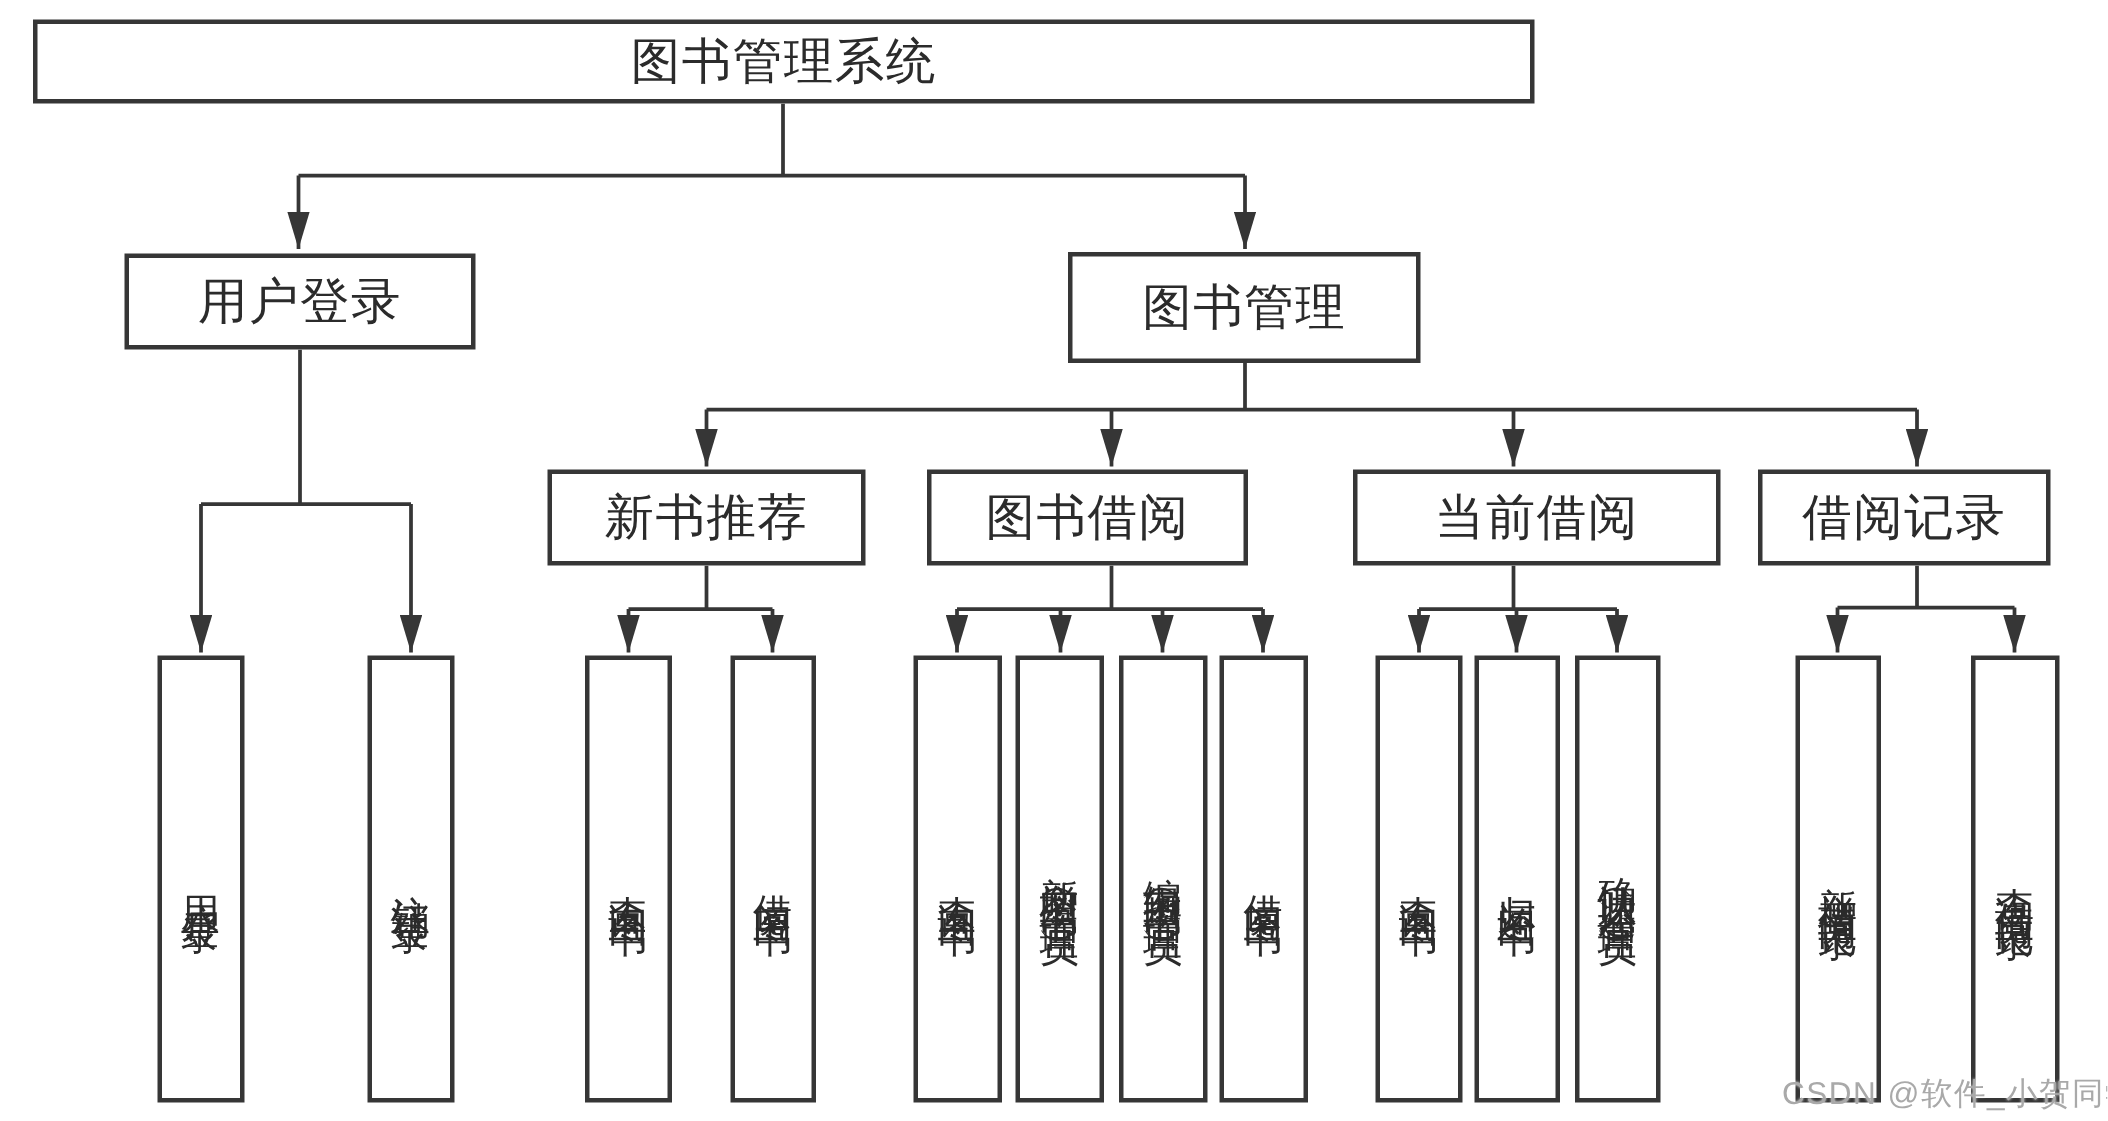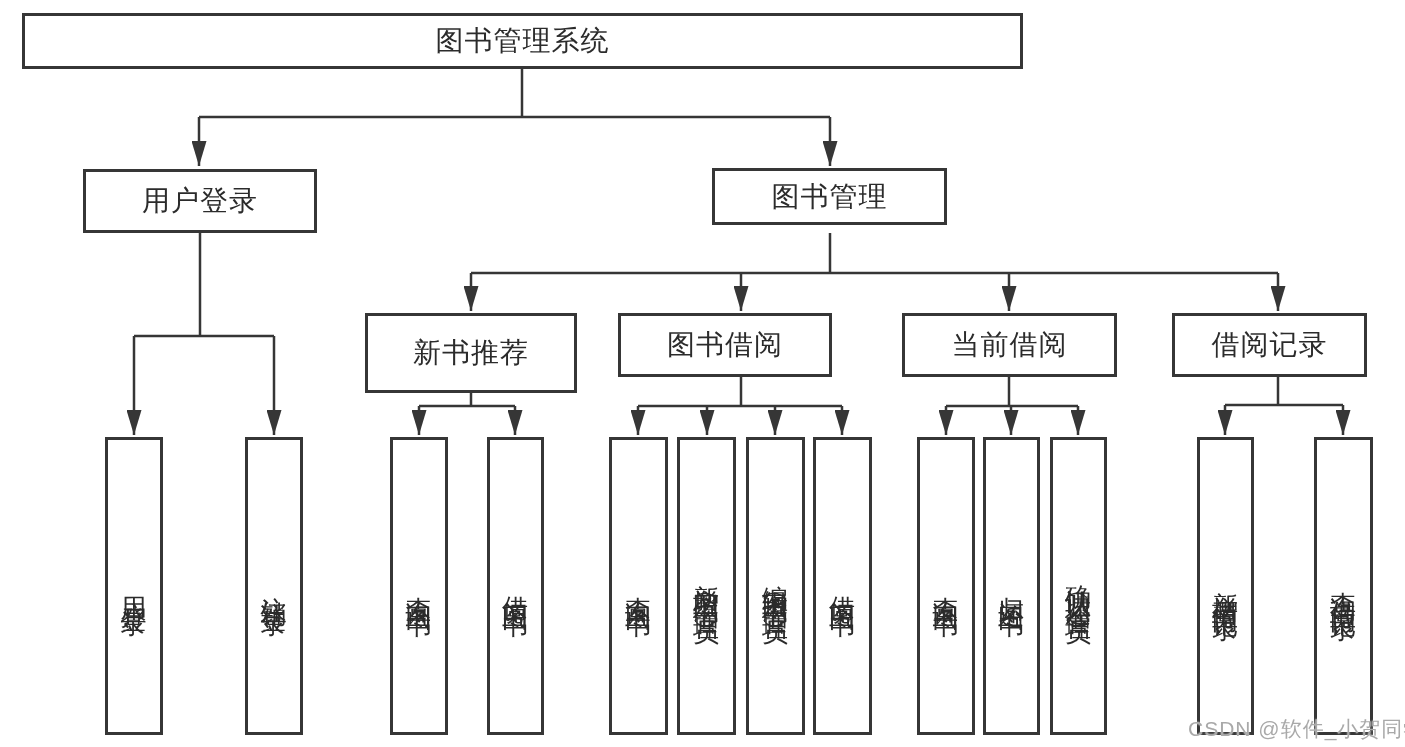--- a/index.html
+++ b/index.html
@@ -29,39 +29,39 @@
   }
   .node {
     position: absolute;
     box-sizing: border-box;
     background: #ffffff;
     border: 3px solid #363636;
     display: flex;
     align-items: center;
     justify-content: center;
     color: #2b2b2b;
-    font-size: 28px;
+    font-size: 33px;
     letter-spacing: 1px;
     z-index: 2;
     white-space: nowrap;
   }
   .leaf {
     writing-mode: vertical-rl;
     text-orientation: mixed;
     font-size: 26px;
     letter-spacing: 5px;
     line-height: 1;
   }
   
   .n-root            { left: 22px;   top: 13px;  width: 1001px; height: 56px; }
   .n-user-login      { left: 83px;   top: 169px; width: 234px;  height: 64px; }
-  .n-book-mgmt       { left: 712px;  top: 168px; width: 235px;  height: 57px; }
-  .n-new-book        { left: 365px;  top: 313px; width: 212px;  height: 80px; }
+  .n-book-mgmt       { left: 712px;  top: 168px; width: 235px;  height: 74px; }
+  .n-new-book        { left: 365px;  top: 313px; width: 212px;  height: 64px; }
   .n-book-borrow     { left: 618px;  top: 313px; width: 214px;  height: 64px; }
-  .n-current-borrow  { left: 902px;  top: 313px; width: 215px;  height: 64px; }
+  .n-current-borrow  { left: 902px;  top: 313px; width: 245px;  height: 64px; }
   .n-borrow-records  { left: 1172px; top: 313px; width: 195px;  height: 64px; }
   .lf { top: 437px; height: 298px; }
   .lf-1  { left: 105px;  width: 58px; }
   .lf-2  { left: 245px;  width: 58px; }
   .lf-3  { left: 390px;  width: 58px; }
   .lf-4  { left: 487px;  width: 57px; }
   .lf-5  { left: 609px;  width: 59px; }
   .lf-6  { left: 677px;  width: 59px; }
   .lf-7  { left: 746px;  width: 59px; }
   .lf-8  { left: 813px;  width: 59px; }

